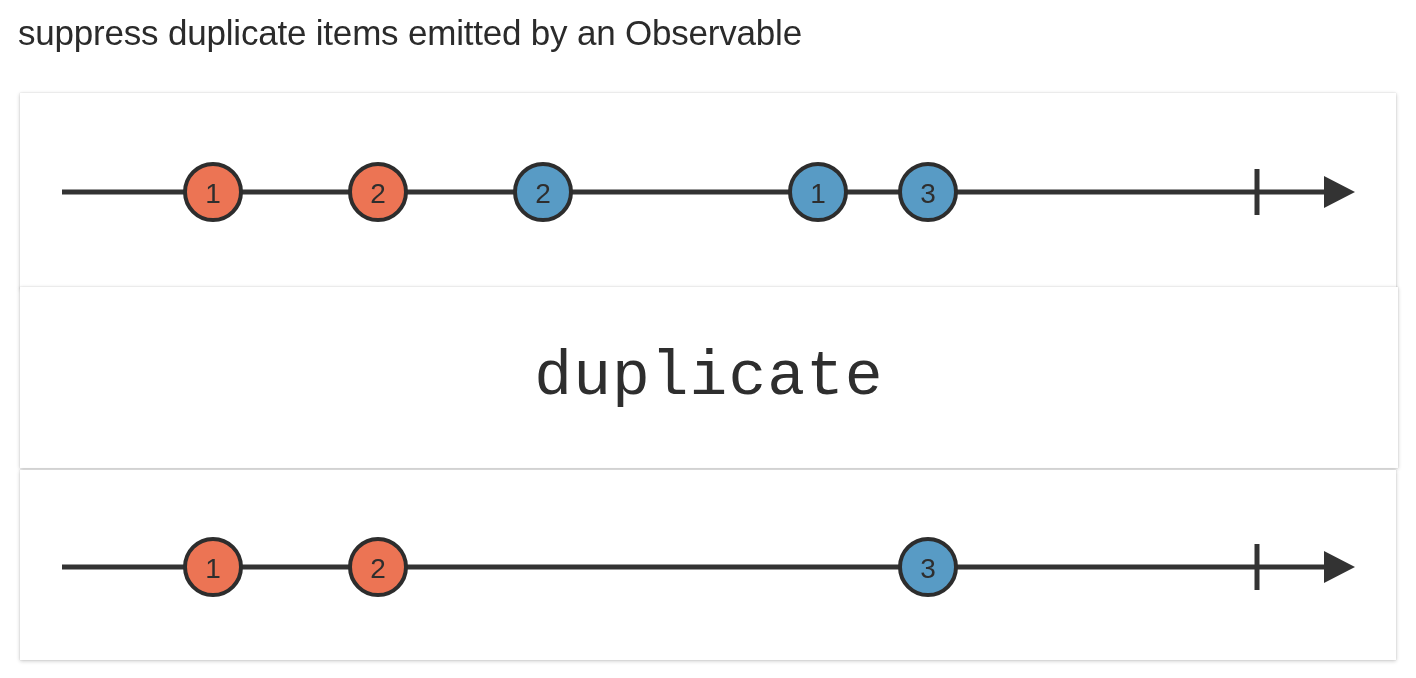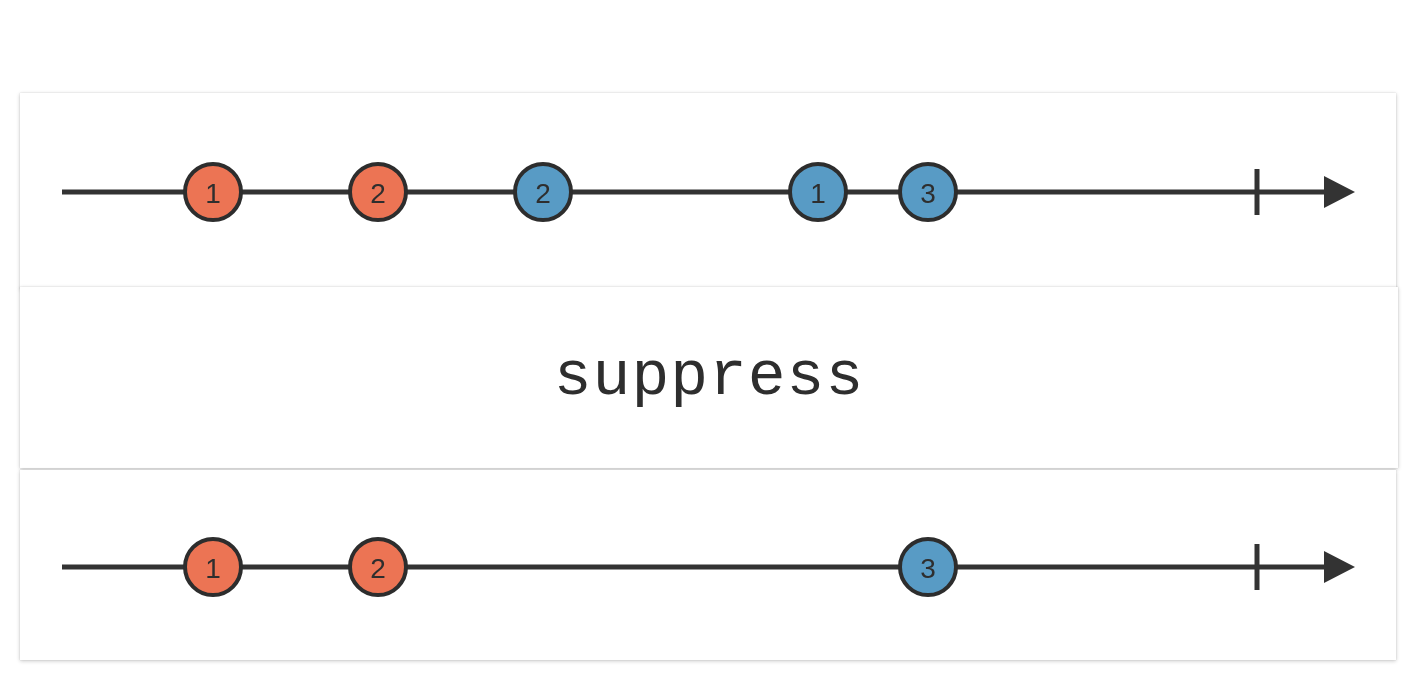--- a/index.html
+++ b/index.html
@@ -86,25 +86,26 @@
     font-size: 28px;
     text-anchor: middle;
     dominant-baseline: central;
   }
 </style>
 </head>
 <body>
 
 <div id="page">
 
+  <div class="page-title">suppress duplicate items emitted by an Observable</div>
 
   <div class="panel panel-source"></div>
 
   <div class="panel panel-operator">
-    <div class="operator-label">suppress</div>
+    <div class="operator-label">duplicate</div>
   </div>
 
   <div class="panel panel-result"></div>
 
   <svg class="timeline-svg" id="timeline-svg" viewBox="0 0 1416 678">
       <g>
         <line x1="62" y1="192" x2="1325" y2="192" class="tl-line"></line>
         <polygon points="1324,176 1355,192 1324,208" class="tl-arrow"></polygon>
         <line x1="1257" y1="169" x2="1257" y2="215" class="tl-tick"></line>
         <g>

